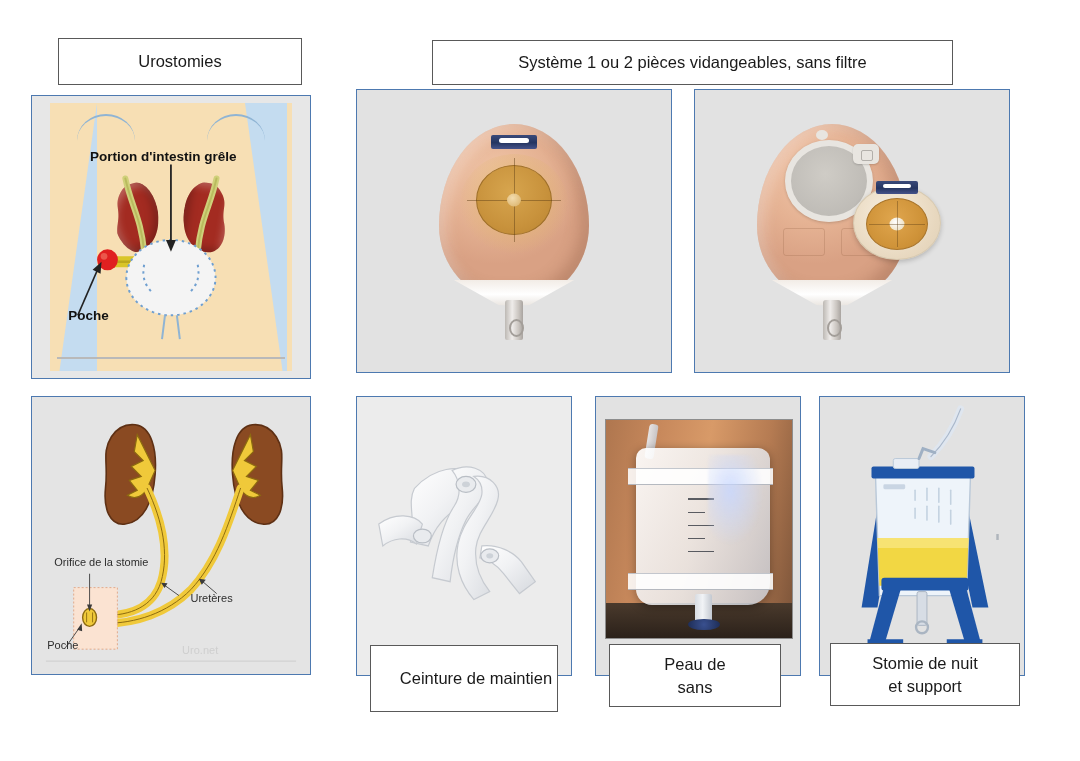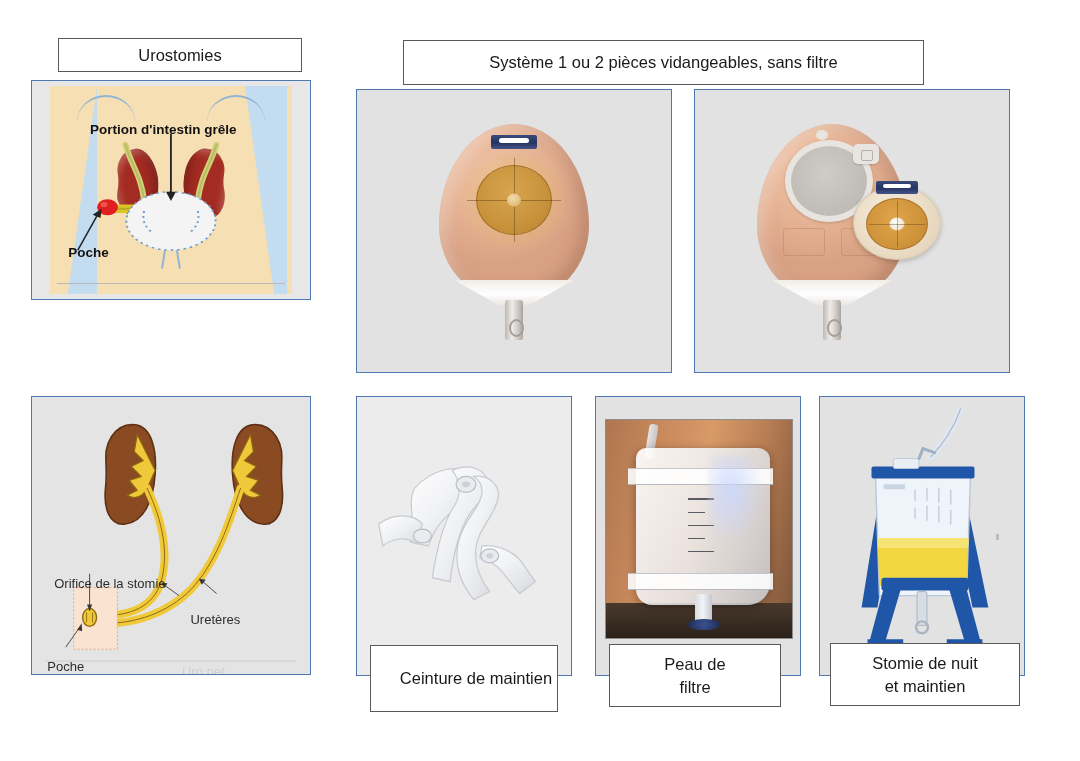--- a/index.html
+++ b/index.html
@@ -114,24 +114,23 @@
     position: absolute;
     inset: 0;
     width: 100%; height: 100%;
   }
 
   
   .renal { background: #e4e4e4; }
   .renal svg { position: absolute; inset: 0; width: 100%; height: 100%; }
   .renal .tiny {
     position: absolute;
-    font-size: 13px;
+    font-size: 11px;
     color: #2d2d2d;
     white-space: nowrap;
-    margin-top: 20px;
   }
   .renal .t-orifice { left: 8%;  top: 57.5%; }
   .renal .t-ureteres{ left: 57%; top: 70.5%; }
   .renal .t-peau    { left: 5.5%;top: 87.5%; }
   .renal .t-ghost   { left: 54%; top: 89%; color: #cfcfcf; }
 
   
   .pouch-stage {
     position: absolute;
     inset: 0;
@@ -395,29 +394,29 @@
 
   
   .night-stage svg { position: absolute; inset: 0; width: 100%; height: 100%; }
 
   
   .caption { z-index: 7; }
 </style>
 </head>
 <body>
 
-<div class="title-box" style="left:58px; top:38px; width:244px; height:34px;">
+<div class="title-box" style="left:58px; top:38px; width:244px; height:47px;">
   <span>Urostomies</span>
 </div>
 
-<div class="title-box" style="left:403px; top:40px; width:521px; height:45px;">
+<div class="title-box" style="left:432px; top:40px; width:521px; height:45px;">
   <span>Système 1 ou 2 pièces vidangeables, sans filtre</span>
 </div>
 
-<div class="panel anat" style="left:31px; top:80px; width:280px; height:220px;">
+<div class="panel anat" style="left:31px; top:95px; width:280px; height:284px;">
   <div class="panel-inner">
     <div class="torso">
       <div class="arm arm-l"></div>
       <div class="arm arm-r"></div>
       <div class="shoulder shoulder-l"></div>
       <div class="shoulder shoulder-r"></div>
 
       <div class="kidney kidney-l"></div>
       <div class="kidney kidney-r"></div>
 
@@ -630,19 +629,19 @@
     <rect x="178" y="138" width="2.5" height="6" fill="#9aa3ad" opacity=".7"></rect>
   </svg>
 </div>
 
 <div class="title-box caption" style="left:370px; top:645px; width:188px; height:67px;padding-left:24px;">
   <span>Ceinture de maintien</span>
 </div>
 
 <div class="title-box caption" style="left:609px; top:644px; width:172px; height:63px; flex-direction:column;">
   <span>Peau de</span>
-  <span>filtre</span>
+  <span>sans</span>
 </div>
 
 <div class="title-box caption" style="left:830px; top:643px; width:190px; height:63px; flex-direction:column;">
   <span>Stomie de nuit</span>
-  <span>et maintien</span>
+  <span>et support</span>
 </div>
 
 </body></html>

